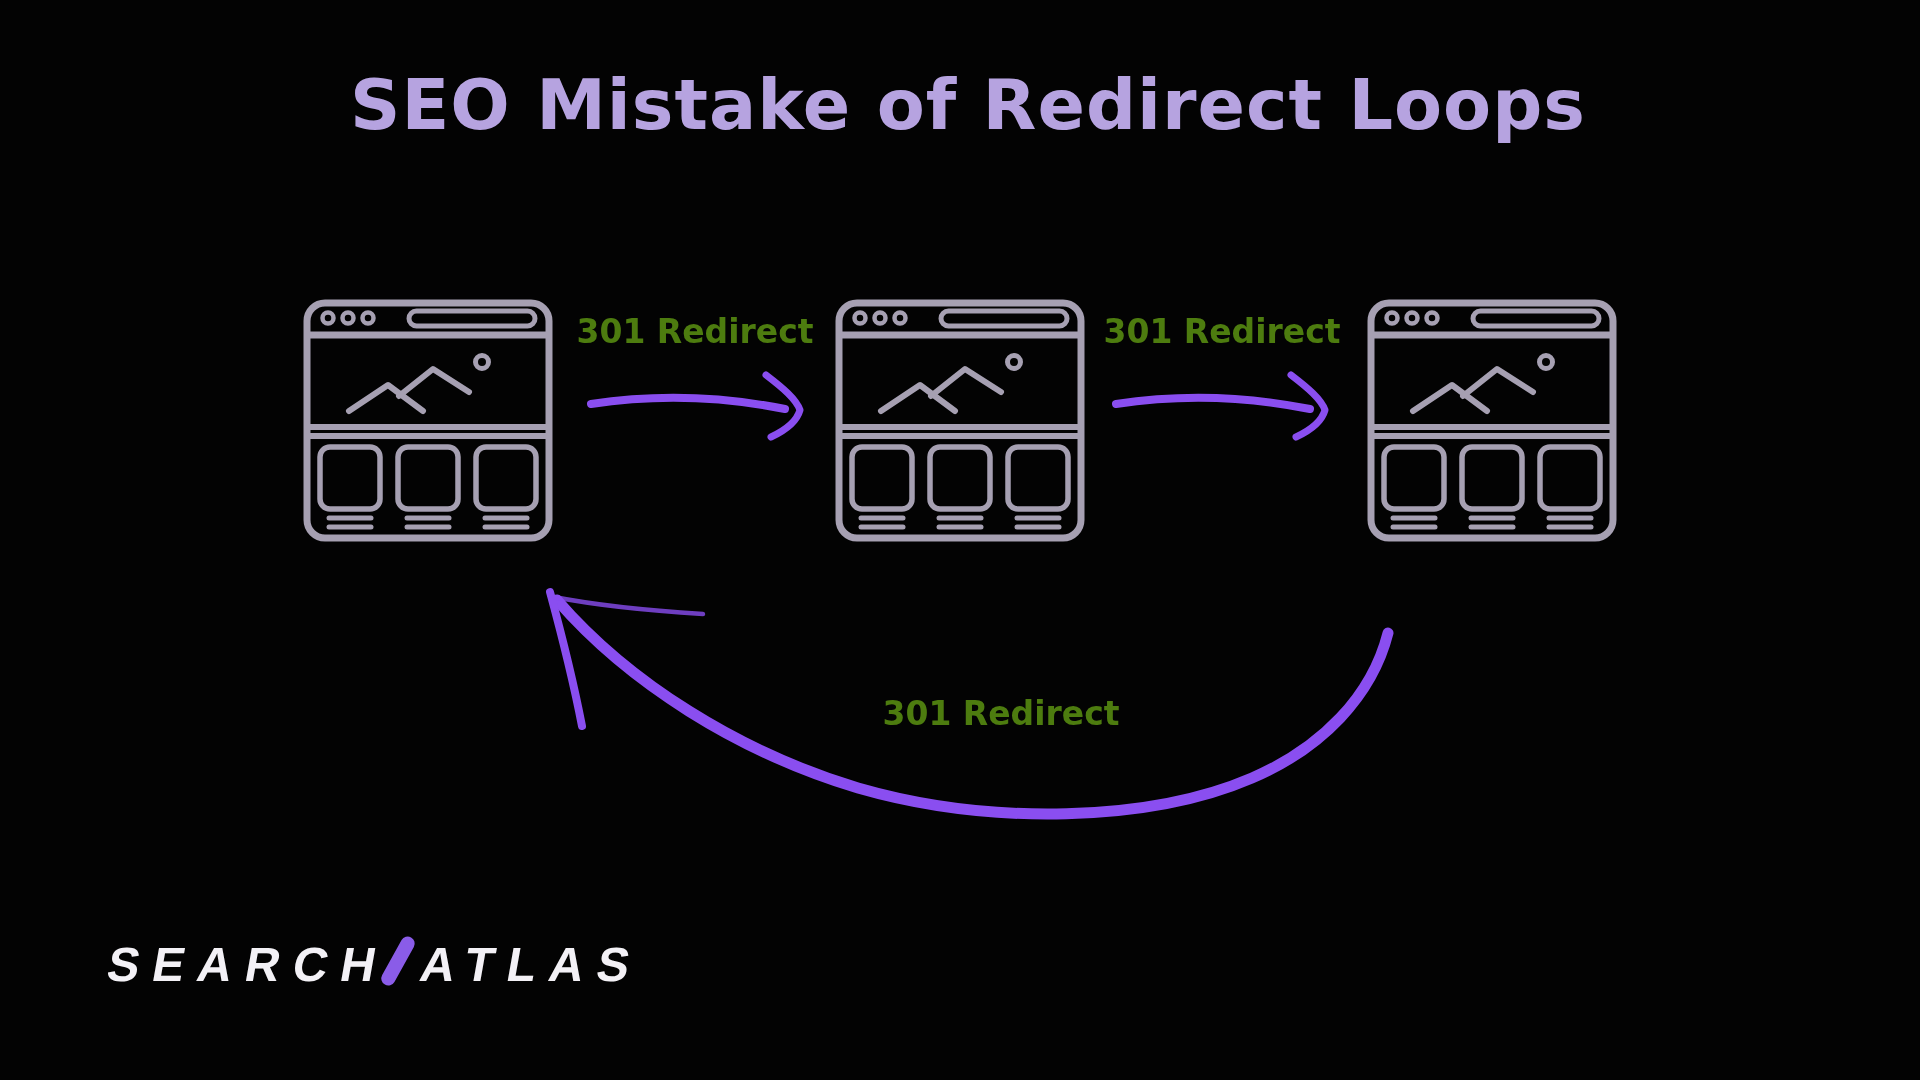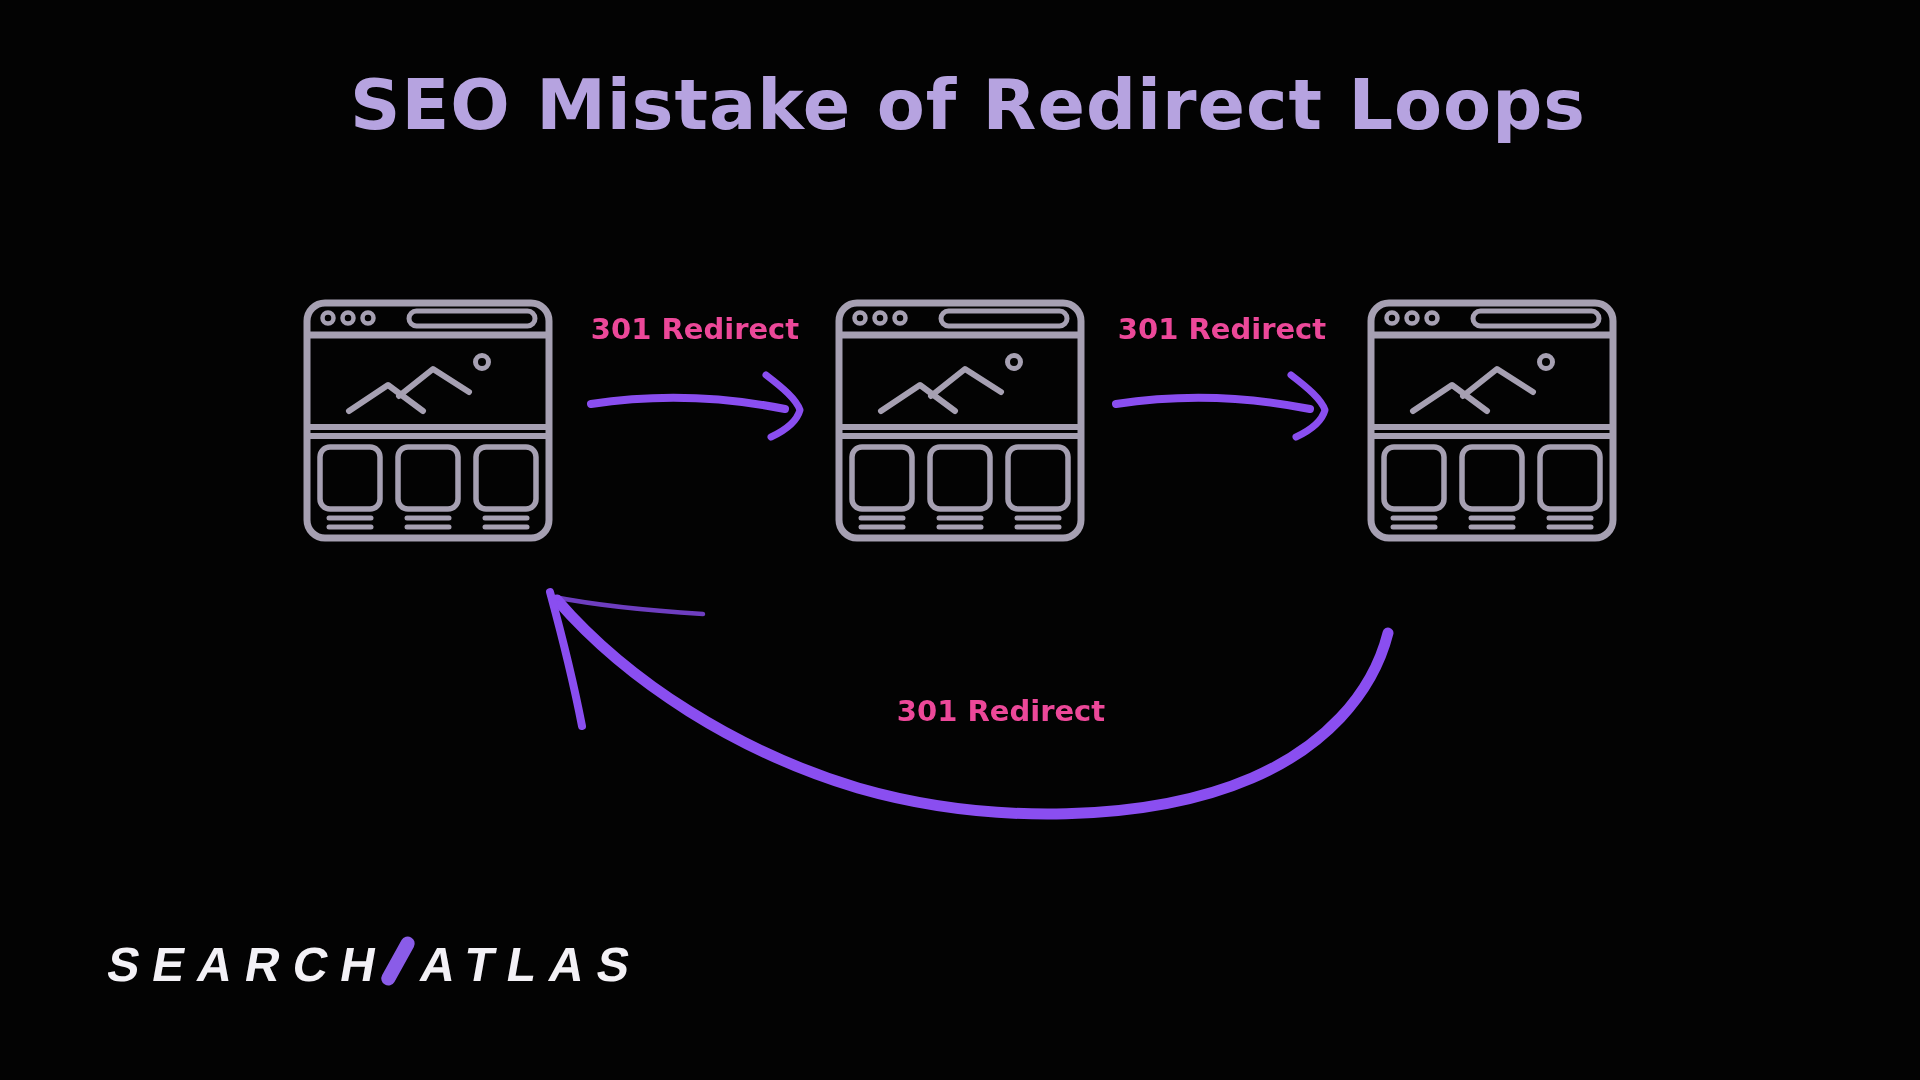--- a/index.html
+++ b/index.html
@@ -11,21 +11,21 @@
     position:absolute;left:0;top:56px;width:1920px;text-align:center;
     font-size:70px;font-weight:800;letter-spacing:1px;color:#b6a3e0;margin:8px;
   }
   .browser{position:absolute;width:250px;height:243px;}
   .browser svg{display:block;width:100%;height:100%;}
   #b1{left:303px;top:299px;}
   #b2{left:835px;top:299px;}
   #b3{left:1367px;top:299px;}
   .redirect-label{
     position:absolute;width:260px;text-align:center;
-    font-size:29px;font-weight:700;color:#ec4899;white-space:nowrap;
+    font-size:33px;font-weight:700;color:#4d7c0f;white-space:nowrap;
   }
   #rl1{left:565px;top:312px;}
   #rl2{left:1092px;top:312px;}
   #rl3{left:871px;top:694px;}
   .arrows{position:absolute;left:0;top:0;width:1920px;height:1080px;pointer-events:none;}
   .logo{
     position:absolute;left:108px;top:936px;height:56px;
     display:flex;align-items:center;
     font-family:"Liberation Sans",sans-serif;
   }

